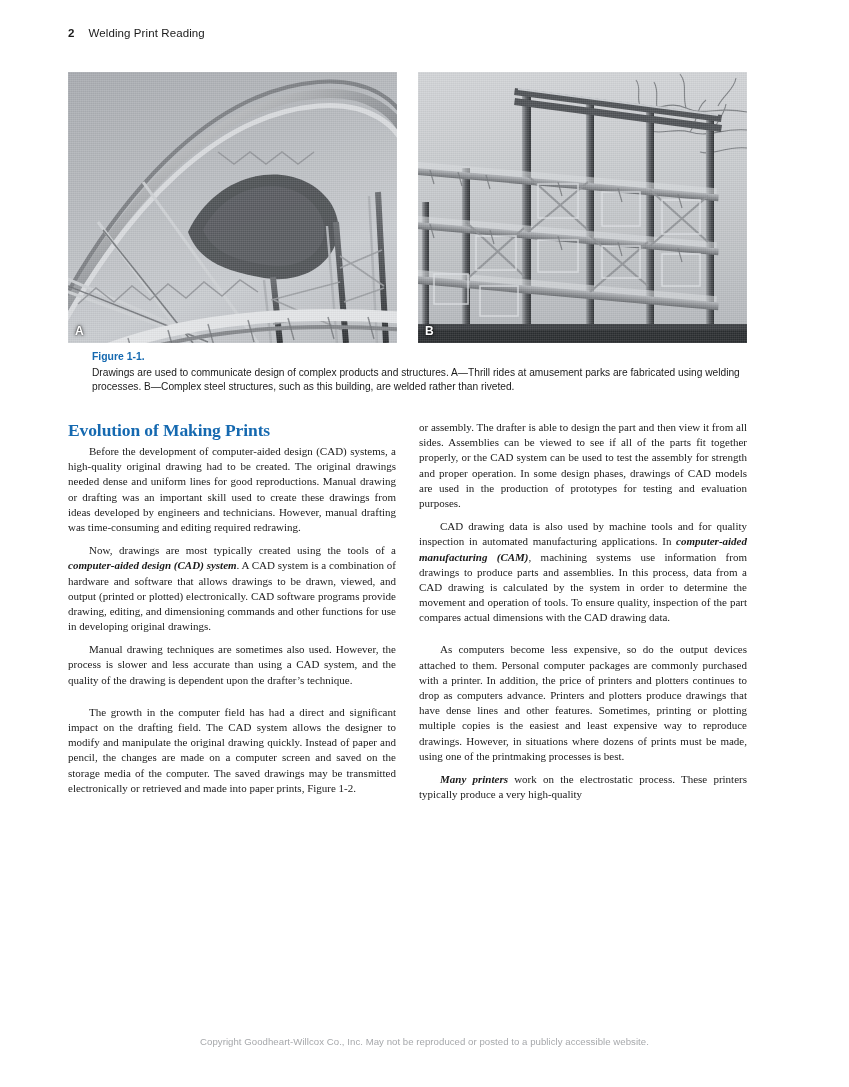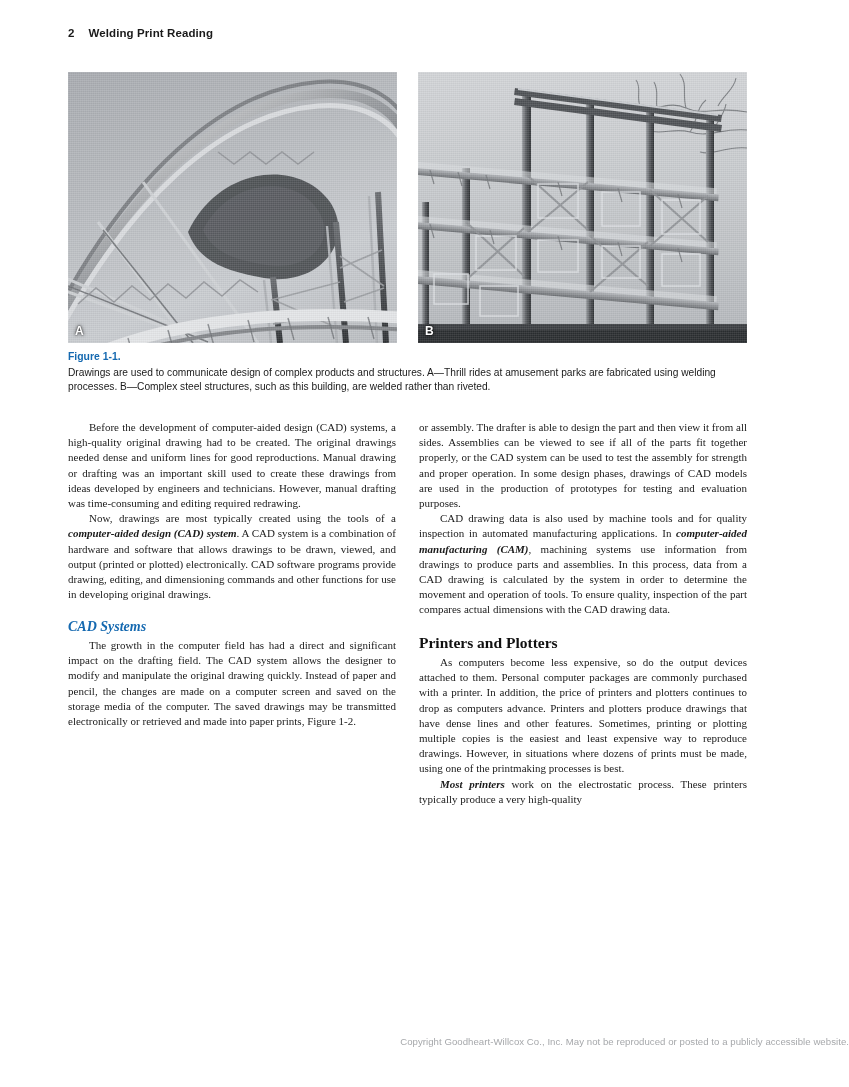--- a/index.html
+++ b/index.html
@@ -26,21 +26,21 @@
     font-size: 11.5px;
     color: #1a1a1a;
     letter-spacing: 0.1px;
     white-space: nowrap;
   }
   .running-head .folio {
     font-weight: bold;
     margin-right: 14px;
   }
   .running-head .book-title {
-    font-weight: bold;
+    font-weight: normal;
     margin-top: 38px;
   }
 
   
   .figure-block {
     position: absolute;
     left: 68px;
     top: 72px;
     width: 679px;
   }
@@ -90,20 +90,21 @@
       repeating-linear-gradient(90deg, rgba(255,255,255,0.18) 0 1px, rgba(0,0,0,0.06) 1px 2px);
   }
 
   
   .fig-caption {
     margin-top: 7px;
     font-family: "Liberation Sans", "DejaVu Sans", sans-serif;
     font-size: 10.2px;
     line-height: 1.42;
     color: #1a1a1a;
+    margin-left: 24px;
   }
   .fig-number {
     font-weight: bold;
     color: #1569b0;
     display: block;
     font-size: 10.4px;
     margin-bottom: 1px;
   }
 
   
@@ -149,36 +150,36 @@
   p.body {
     margin: 0;
     font-size: 11px;
     line-height: 1.382;
     text-align: justify;
     text-indent: 21px;
     hyphens: none;
     color: #1a1a1a;
   }
   p.body.no-indent { text-indent: 0; }
-  p.body + p.body { margin-top: 0; }
+  p.body + p.body { margin-top: 8px; }
 
   .term {
     font-weight: bold;
     font-style: italic;
   }
 
   .spacer-before-head { height: 17px; }
 
   
   .footer {
     position: absolute;
     left: 0;
     top: 1036px;
     width: 849px;
-    text-align: right;
+    text-align: center;
     font-family: "Liberation Sans", "DejaVu Sans", sans-serif;
     font-size: 9.6px;
     color: #a6a8ab;
     letter-spacing: 0.05px;
   }
 
   
   .photo svg { position: absolute; inset: 0; width: 100%; height: 100%; }
 </style>
 </head>
@@ -372,44 +373,44 @@
   <div class="fig-caption">
     <span class="fig-number">Figure 1-1.</span>
     <span>Drawings are used to communicate design of complex products and structures. A—Thrill rides at amusement parks are fabricated using welding processes. B—Complex steel structures, such as this building, are welded rather than riveted.</span>
   </div>
 </div>
 
 <div class="columns">
 
   <div class="col">
 
+    <h1 class="section-title">Evolution of Making Prints</h1>
 
     <p class="body">Before the development of computer-aided design (CAD) systems, a high-quality original drawing had to be created. The original drawings needed dense and uniform lines for good reproductions. Manual drawing or drafting was an important skill used to create these drawings from ideas developed by engineers and technicians. However, manual drafting was time-consuming and editing required redrawing.</p>
 
     <p class="body"><span>Now, drawings are most typically created using the tools of a </span><span class="term">computer-aided design (CAD) system</span><span>. A CAD system is a combination of hardware and software that allows drawings to be drawn, viewed, and output (printed or plotted) electronically. CAD software programs provide drawing, editing, and dimensioning commands and other functions for use in developing original drawings.</span></p>
 
+    <p class="body">Manual drawing techniques are sometimes also used. However, the process is slower and less accurate than using a CAD system, and the quality of the drawing is dependent upon the drafter’s technique.</p>
 
     <div class="spacer-before-head"></div>
 
-    <h3 class="sub-title">CAD Systems</h3>
 
     <p class="body">The growth in the computer field has had a direct and significant impact on the drafting field. The CAD system allows the designer to modify and manipulate the original drawing quickly. Instead of paper and pencil, the changes are made on a computer screen and saved on the storage media of the computer. The saved drawings may be transmitted electronically or retrieved and made into paper prints, Figure 1-2.</p>
 
   </div>
 
   <div class="col">
 
     <p class="body no-indent">or assembly. The drafter is able to design the part and then view it from all sides. Assemblies can be viewed to see if all of the parts fit together properly, or the CAD system can be used to test the assembly for strength and proper operation. In some design phases, drawings of CAD models are used in the production of prototypes for testing and evaluation purposes.</p>
 
     <p class="body"><span>CAD drawing data is also used by machine tools and for quality inspection in automated manufacturing applications. In </span><span class="term">computer-aided manufacturing (CAM)</span><span>, machining systems use information from drawings to produce parts and assemblies. In this process, data from a CAD drawing is calculated by the system in order to determine the movement and operation of tools. To ensure quality, inspection of the part compares actual dimensions with the CAD drawing data.</span></p>
 
     <div class="spacer-before-head"></div>
 
-    <h2 class="section-title-black">Printers and Plotters</h2>
 
     <p class="body">As computers become less expensive, so do the output devices attached to them. Personal computer packages are commonly purchased with a printer. In addition, the price of printers and plotters continues to drop as computers advance. Printers and plotters produce drawings that have dense lines and other features. Sometimes, printing or plotting multiple copies is the easiest and least expensive way to reproduce drawings. However, in situations where dozens of prints must be made, using one of the printmaking processes is best.</p>
 
 
-    <p class="body"><span class="term">Most printers</span><span> work on the electrostatic process. These printers typically produce a very high-quality</span></p>
+    <p class="body"><span class="term">Many printers</span><span> work on the electrostatic process. These printers typically produce a very high-quality</span></p>
   </div>
 </div>
 
 <div class="footer">Copyright Goodheart-Willcox Co., Inc. May not be reproduced or posted to a publicly accessible website.</div>
 
 </body></html>

